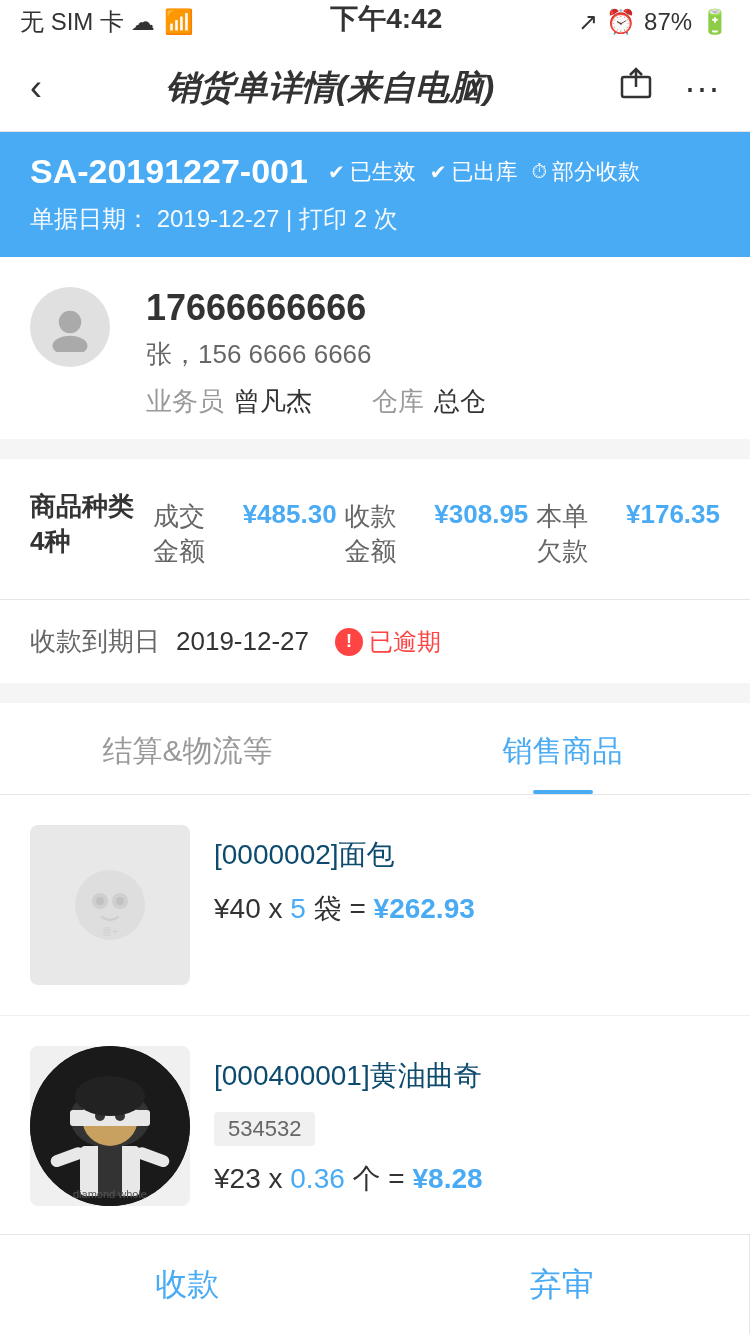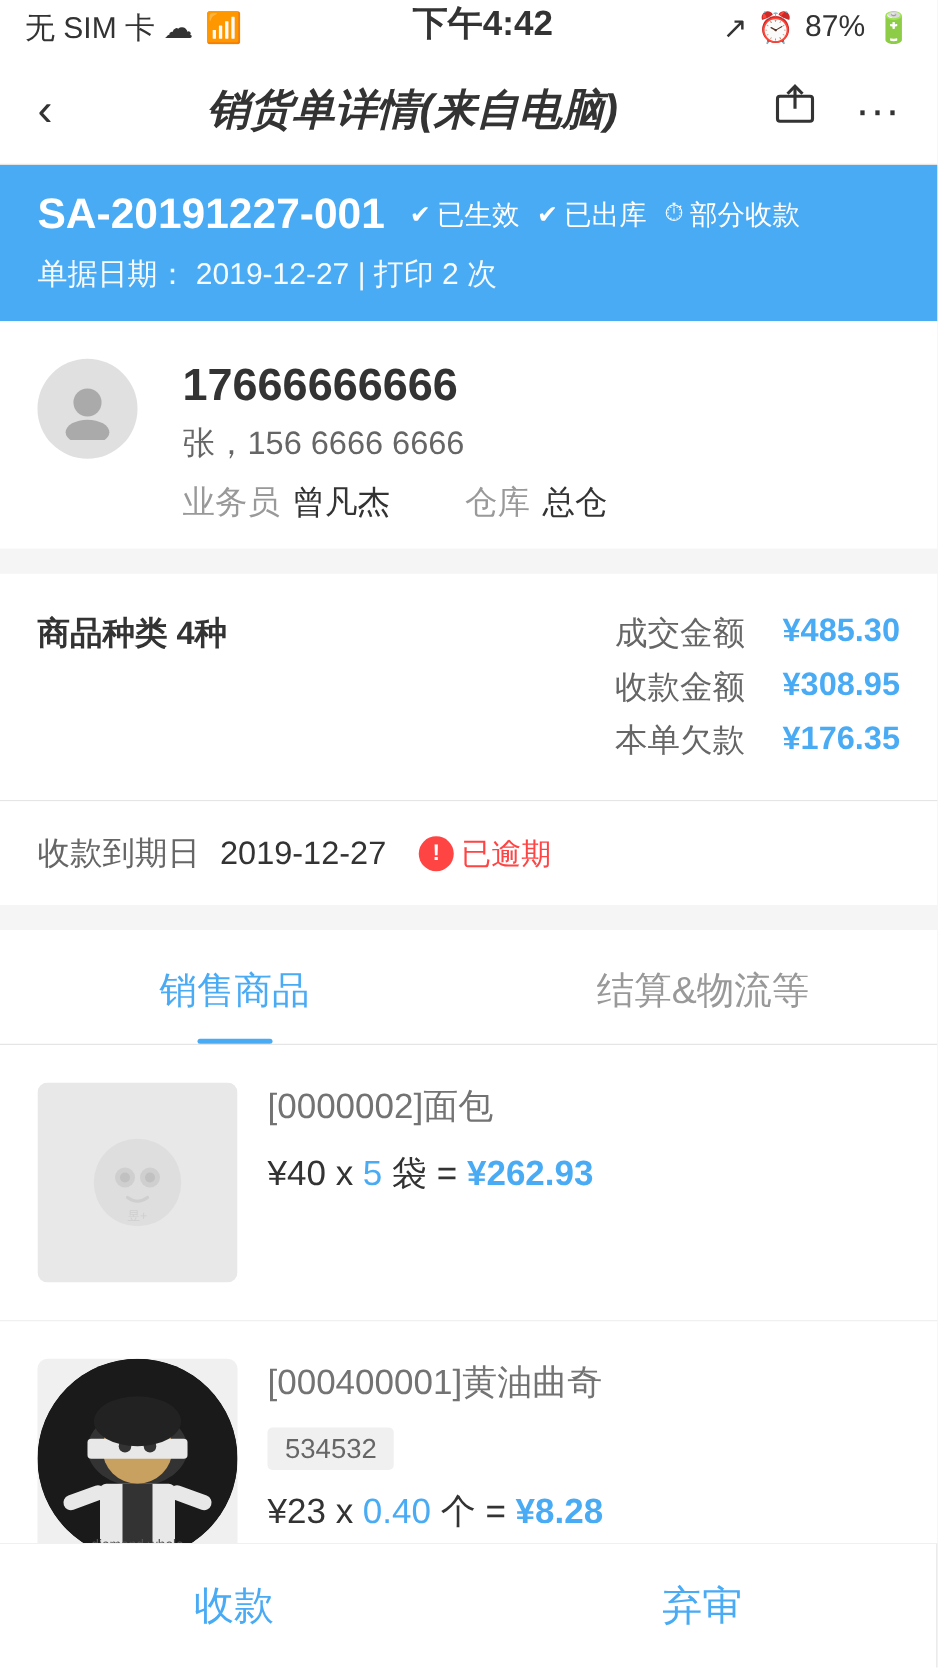--- a/index.html
+++ b/index.html
@@ -96,21 +96,21 @@
 
     
     .summary-section {
       background: #fff;
       padding: 30px;
       display: flex;
       justify-content: space-between;
     }
     .summary-left .summary-row { font-size: 26px; color: #666; margin-bottom: 10px; }
     .summary-left .summary-row span { color: #333; font-weight: 700; }
-    .summary-right { display: flex; flex-direction: column; gap: 8px; align-items: flex-end; }
+    .summary-right { display: flex; flex-direction: row; gap: 8px; align-items: flex-end; }
     .summary-right-row { display: flex; justify-content: space-between; gap: 30px; font-size: 26px; }
     .summary-right-row .label { color: #666; }
     .summary-right-row .value { color: #4AABF5; font-weight: 600; }
 
     
     .due-section {
       background: #fff;
       padding: 24px 30px;
       display: flex;
       align-items: center;
@@ -174,21 +174,21 @@
       display: flex; align-items: center; justify-content: center;
       overflow: hidden;
     }
     .product-thumb-placeholder {
       width: 100%; height: 100%;
       display: flex; align-items: center; justify-content: center;
       background: #e8e8e8;
     }
     .product-thumb-placeholder svg { width: 80px; height: 80px; opacity: 0.4; }
     .product-details { flex: 1; }
-    .product-name { font-size: 28px; color: #737373; margin-bottom: 16px; font-weight: 500; }
+    .product-name { font-size: 28px; color: #0c4a6e; margin-bottom: 16px; font-weight: 500; margin-top: 11px; }
     .product-sku {
       display: inline-block;
       background: #f0f0f0;
       color: #666;
       font-size: 22px;
       padding: 4px 14px;
       border-radius: 4px;
       margin-bottom: 14px;
     }
     .product-price { font-size: 28px; color: #333; }
@@ -328,25 +328,25 @@
   <span class="due-date">2019-12-27</span>
   <span class="overdue-badge">
     <span class="overdue-icon">!</span>
     <span>已逾期</span>
   </span>
 </div>
 
 <div class="divider"></div>
 
 <div class="tabs-container">
+  <div class="tab">
+    <span>结算&amp;物流等</span>
+  </div>
   <div class="tab active">
     <span>销售商品</span>
-  </div>
-  <div class="tab">
-    <span>结算&amp;物流等</span>
   </div>
 </div>
 
 <div class="product-list">
 
   <div class="product-item">
     <div class="product-thumb">
       <div class="product-thumb-placeholder">
         <svg viewBox="0 0 80 80" fill="none">
 
@@ -404,21 +404,21 @@
       </div>
     </div>
     <div class="product-details">
       <div class="product-name">
         <span>[000400001]</span><span>黄油曲奇</span>
       </div>
       <div class="product-sku">534532</div>
       <div class="product-price">
         <span>¥23</span>
         <span> x </span>
-        <span class="qty">0.40</span>
+        <span class="qty">0.36</span>
         <span>个</span>
         <span> = </span>
         <span class="total">¥8.28</span>
       </div>
     </div>
   </div>
 
 </div>
 
 <div style="height: 100px;"></div>

